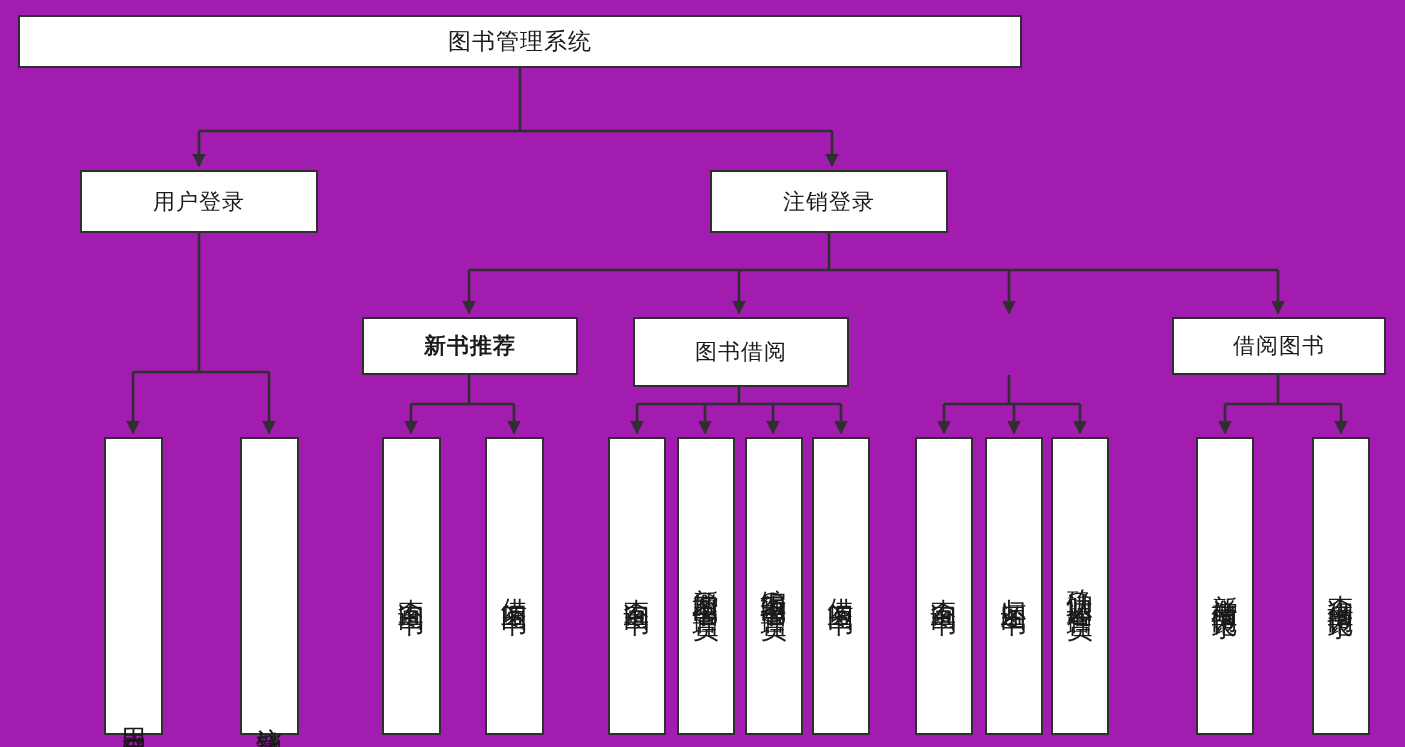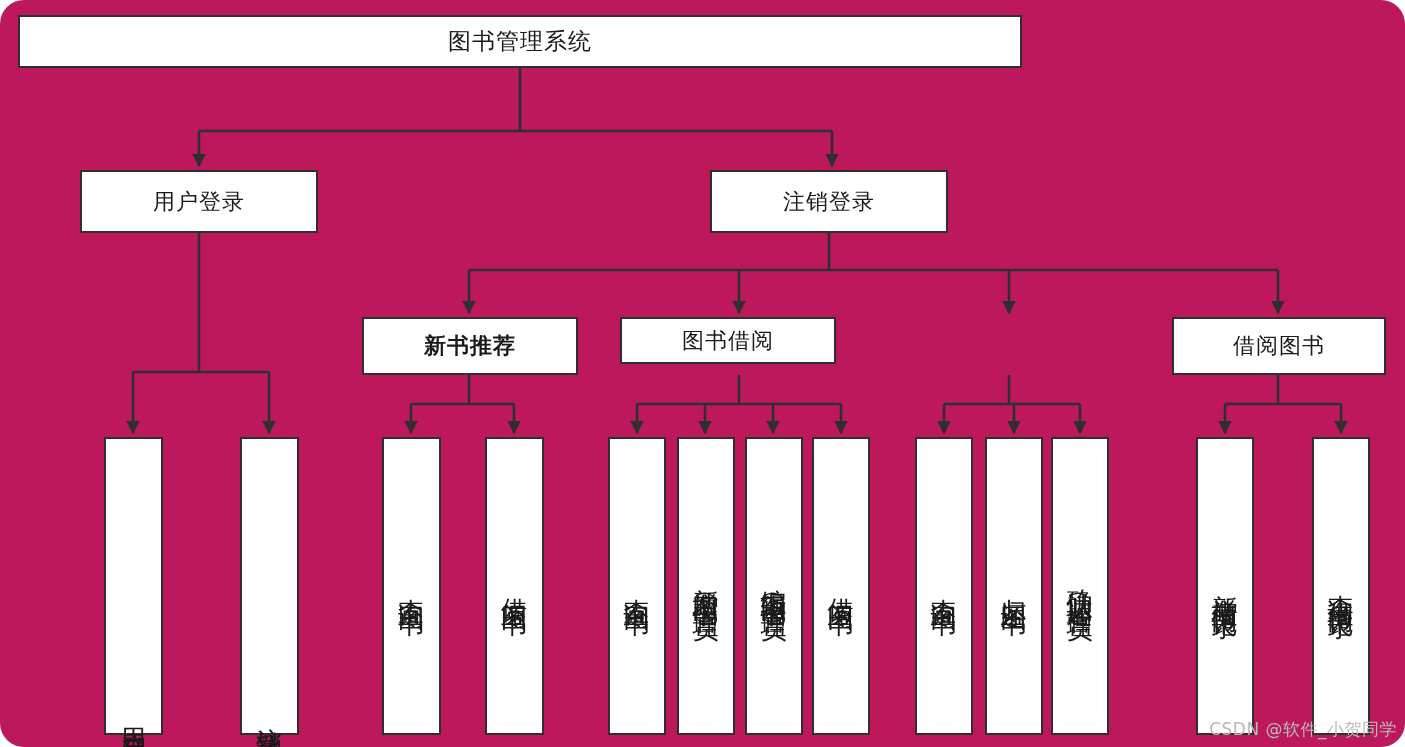--- a/index.html
+++ b/index.html
@@ -1,21 +1,21 @@
 <!DOCTYPE html>
 <html><head>
 <meta charset="utf-8">
 <style>
   html,body{margin:0;padding:0;background:#ffffff;}
   body{
     width:1405px;height:747px;overflow:hidden;
     font-family:"DejaVu Sans","Liberation Sans",sans-serif;
     color:#1a1a1a;
   }
-  #stage{position:relative;width:1405px;height:747px;background:#be185d;border-radius:24px;}
+  #stage{position:relative;width:1405px;height:747px;background:#a21caf;}
   svg#wires{position:absolute;left:0;top:0;width:1405px;height:747px;}
 
   .node{
     position:absolute;
     box-sizing:border-box;
     background:#ffffff;
     border:2.5px solid #2f2f2f;
     display:flex;
     align-items:center;
     justify-content:center;
@@ -122,21 +122,21 @@
   <div class="node h" style="left:80px;top:170px;width:238px;height:63px;">
     <span class="lbl">用户登录</span>
   </div>
   <div class="node h" style="left:710px;top:170px;width:238px;height:63px;">
     <span class="lbl">注销登录</span>
   </div>
 
   <div class="node h" style="left:362px;top:317px;width:216px;height:58px;font-weight:bold;">
     <span class="lbl">新书推荐</span>
   </div>
-  <div class="node h" style="left:620px;top:317px;width:216px;height:47px;">
+  <div class="node h" style="left:633px;top:317px;width:216px;height:70px;">
     <span class="lbl">图书借阅</span>
   </div>
   <div class="node h" style="left:1172px;top:317px;width:214px;height:58px;">
     <span class="lbl">借阅图书</span>
   </div>
 
   <div class="node v bottom" style="left:104px;top:437px;width:59px;height:298px;">
     <span class="lbl">用户登录</span>
   </div>
   <div class="node v bottom" style="left:240px;top:437px;width:59px;height:298px;">
@@ -173,15 +173,14 @@
     <span class="lbl">确认归还（管理员）</span>
   </div>
 
   <div class="node v" style="left:1196px;top:437px;width:58px;height:298px;">
     <span class="lbl">新增借阅记录</span>
   </div>
   <div class="node v" style="left:1312px;top:437px;width:58px;height:298px;">
     <span class="lbl">查询借阅记录</span>
   </div>
 
-  <div id="watermark">CSDN @软件_小贺同学</div>
 
 </div>
 
 </body></html>

